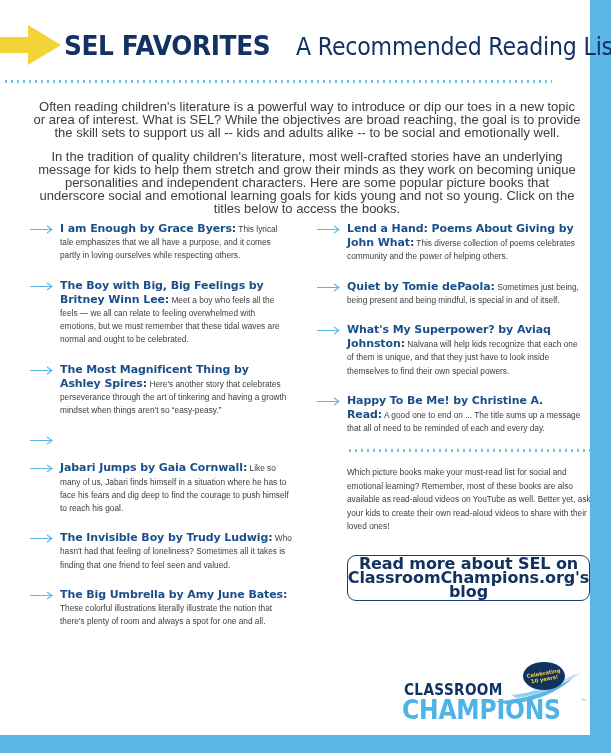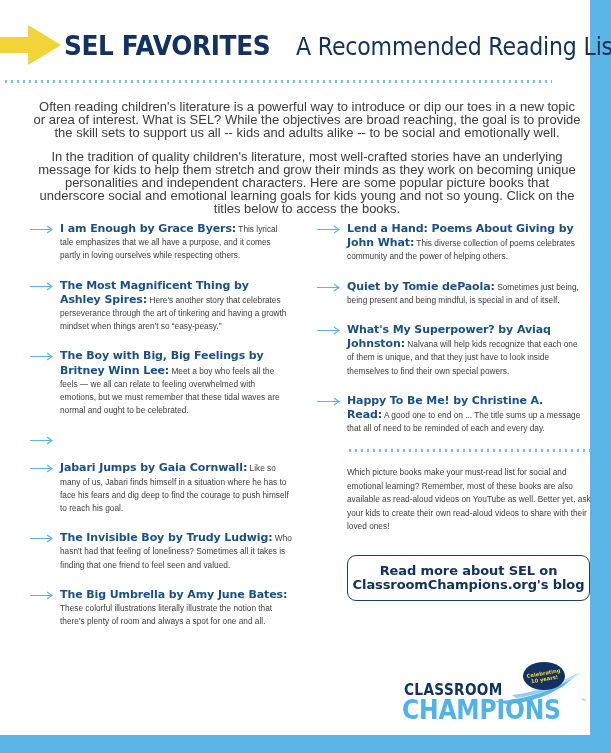--- a/index.html
+++ b/index.html
@@ -118,21 +118,21 @@
     width:241px;
     height:44px;
     border:1.6px solid #1b3e72;
     border-radius:9px;
     display:flex;align-items:center;justify-content:center;
     text-align:center;
   }
   .cta-text{
     font-family:"DejaVu Sans", sans-serif;
     font-weight:700;
-    font-size:13px;
+    font-size:16px;
     line-height:14px;
     color:#123262;
     letter-spacing:-0.1px;
   }
 
   
   .logo{
     position:absolute;right:21px;bottom:18px;width:210px;height:72px;
   }
   .logo-inner{position:absolute;right:0;bottom:6px;width:210px;height:66px;}
@@ -218,32 +218,32 @@
         </div>
       </div>
 
       <div class="entry">
         <span class="arrow">
           <svg width="26" height="9" viewBox="0 0 26 9">
               <path d="M0 4.5 H21 M17 1 L22 4.5 L17 8" stroke="#5bb5e6" stroke-width="1.1" fill="none"></path>
             </svg>
         </span>
         <div class="body">
+          <span class="book-title">The Boy with Big, Big Feelings by Britney Winn Lee:</span><span> Meet a boy who feels all the feels — we all can relate to feeling overwhelmed with emotions, but we must remember that these tidal waves are normal and ought to be celebrated.</span>
+        </div>
+      </div>
+
+      <div class="entry">
+        <span class="arrow">
+          <svg width="26" height="9" viewBox="0 0 26 9">
+              <path d="M0 4.5 H21 M17 1 L22 4.5 L17 8" stroke="#5bb5e6" stroke-width="1.1" fill="none"></path>
+            </svg>
+        </span>
+        <div class="body">
           <span class="book-title">The Most Magnificent Thing by Ashley Spires:</span><span> Here's another story that celebrates perseverance through the art of tinkering and having a growth mindset when things aren't so “easy-peasy.”</span>
-        </div>
-      </div>
-
-      <div class="entry">
-        <span class="arrow">
-          <svg width="26" height="9" viewBox="0 0 26 9">
-              <path d="M0 4.5 H21 M17 1 L22 4.5 L17 8" stroke="#5bb5e6" stroke-width="1.1" fill="none"></path>
-            </svg>
-        </span>
-        <div class="body">
-          <span class="book-title">The Boy with Big, Big Feelings by Britney Winn Lee:</span><span> Meet a boy who feels all the feels — we all can relate to feeling overwhelmed with emotions, but we must remember that these tidal waves are normal and ought to be celebrated.</span>
         </div>
       </div>
 
       <div class="entry">
         <span class="arrow">
           <svg width="26" height="9" viewBox="0 0 26 9">
               <path d="M0 4.5 H21 M17 1 L22 4.5 L17 8" stroke="#5bb5e6" stroke-width="1.1" fill="none"></path>
             </svg>
         </span>
       </div>

